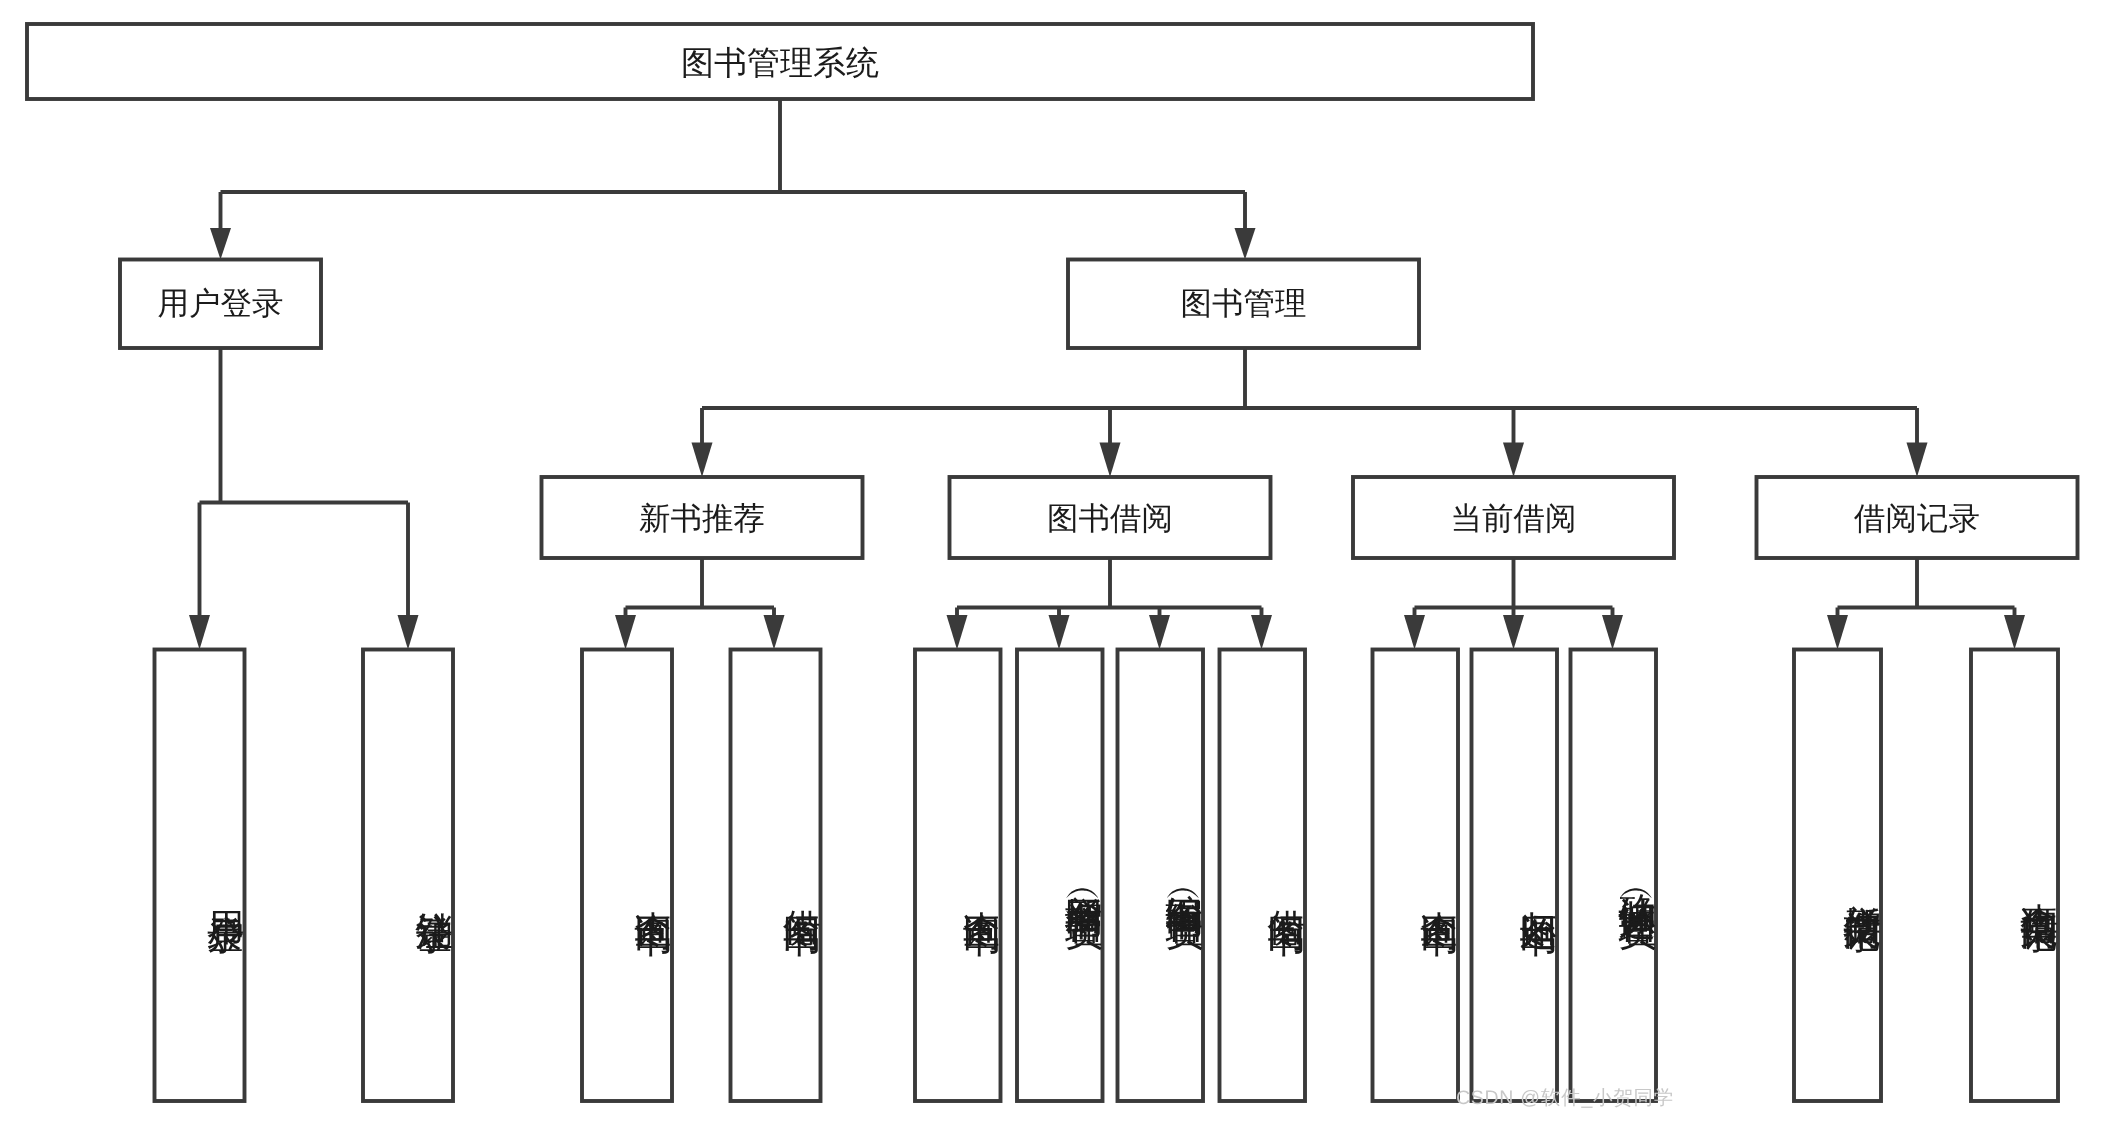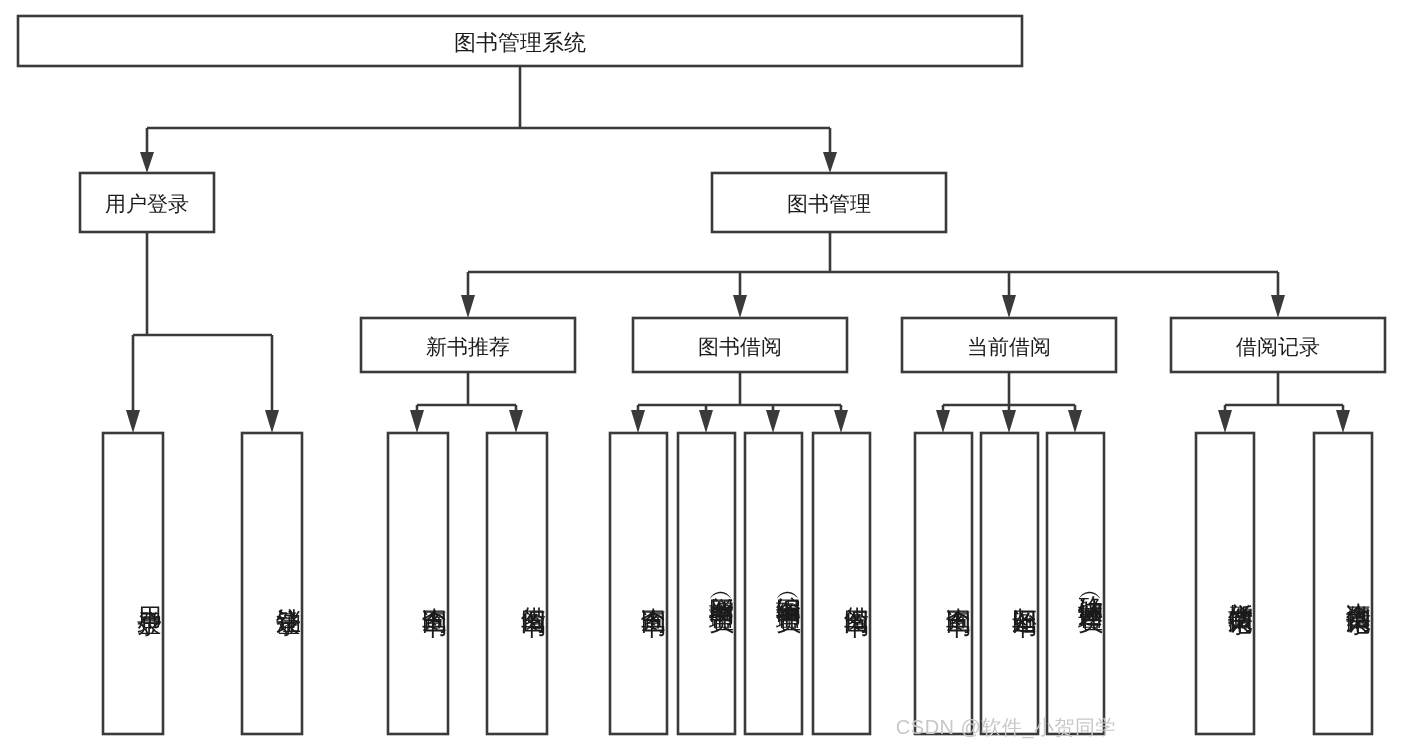--- a/index.html
+++ b/index.html
@@ -66,21 +66,21 @@
     align-items: flex-start;
     justify-content: center;
     white-space: nowrap;
     user-select: none;
   }
   .watermark {
     position: absolute;
     right: 14px;
     bottom: 6px;
     font-family: "Liberation Sans", "DejaVu Sans", sans-serif;
-    font-size: 20px;
+    font-size: 13px;
     color: #c8c8c8;
     letter-spacing: 0.5px;
     white-space: nowrap;
     user-select: none;
   }
 </style>
 </head>
 <body>
 
 <div id="diagram-root">

